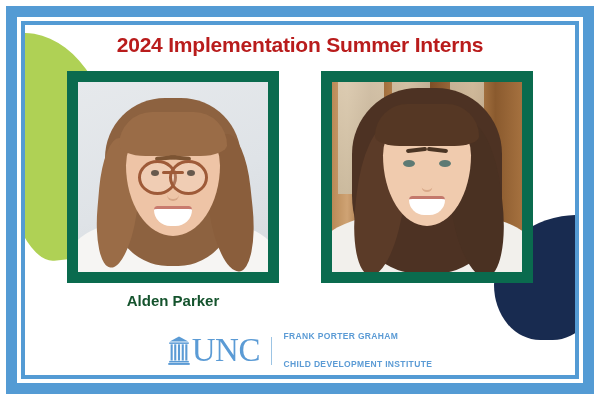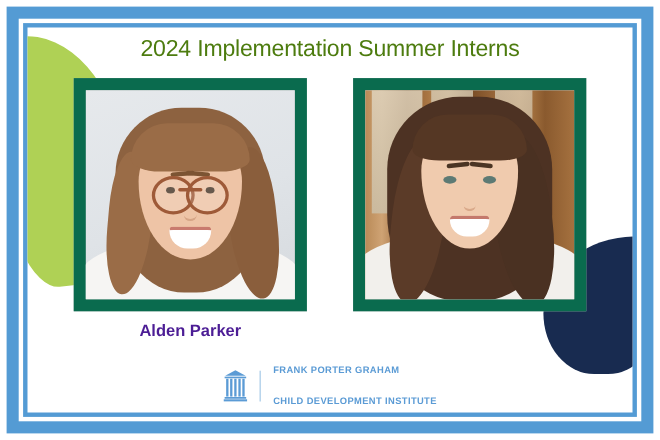--- a/index.html
+++ b/index.html
@@ -78,22 +78,22 @@
   }
 
   
   .title {
     position: absolute;
     left: 0;
     right: 0;
     top: 8px;
     text-align: center;
     font-size: 21px;
-    font-weight: normal;
-    color: #4d7c0f;
+    font-weight: bold;
+    color: #b91c1c;
     letter-spacing: -0.2px;
     z-index: 4;
     white-space: nowrap;
   }
 
   
   .interns {
     position: absolute;
     left: 0;
     right: 0;
@@ -114,21 +114,21 @@
     border: 11px solid #0A6B4E;
     box-sizing: border-box;
     background: #ccc;
     overflow: hidden;
     position: relative;
   }
   .intern-name {
     margin-top: 9px;
     font-size: 15px;
     font-weight: bold;
-    color: #4c1d95;
+    color: #14532d;
     white-space: nowrap;
   }
 
   
   .portrait { position: absolute; inset: 0; overflow: hidden; }
 
   
   .bg-a { position:absolute; inset:0; background:linear-gradient(160deg,#e6e9ec 0%,#dfe3e7 55%,#d6dade 100%); }
   .a-shoulders {
     position:absolute; left:50%; bottom:-14px; transform:translateX(-50%);
@@ -330,20 +330,21 @@
                 <rect x="2.6" y="8.3" width="2.1" height="16.2"></rect>
                 <rect x="6.2" y="8.3" width="2.1" height="16.2"></rect>
                 <rect x="9.95" y="8.3" width="2.1" height="16.2"></rect>
                 <rect x="13.7" y="8.3" width="2.1" height="16.2"></rect>
                 <rect x="17.3" y="8.3" width="2.1" height="16.2"></rect>
                 <rect x="1.2" y="24.9" width="19.6" height="1.6"></rect>
                 <rect x="0.3" y="27" width="21.4" height="1.9"></rect>
               </g>
             </svg>
           </span>
+          <span class="unc-letters">UNC</span>
         </div>
         <div class="logo-divider"></div>
         <div class="logo-sub">
           <div class="logo-sub-line">FRANK PORTER GRAHAM</div>
           <div class="logo-sub-line">CHILD DEVELOPMENT INSTITUTE</div>
         </div>
       </div>
     </div>
 
   </div>

